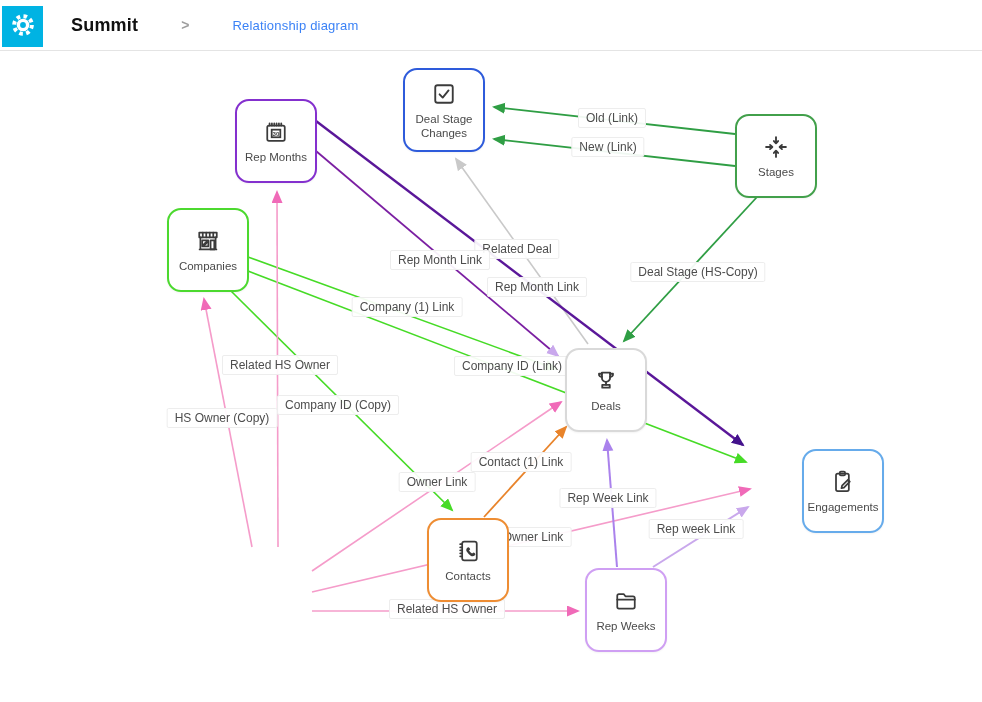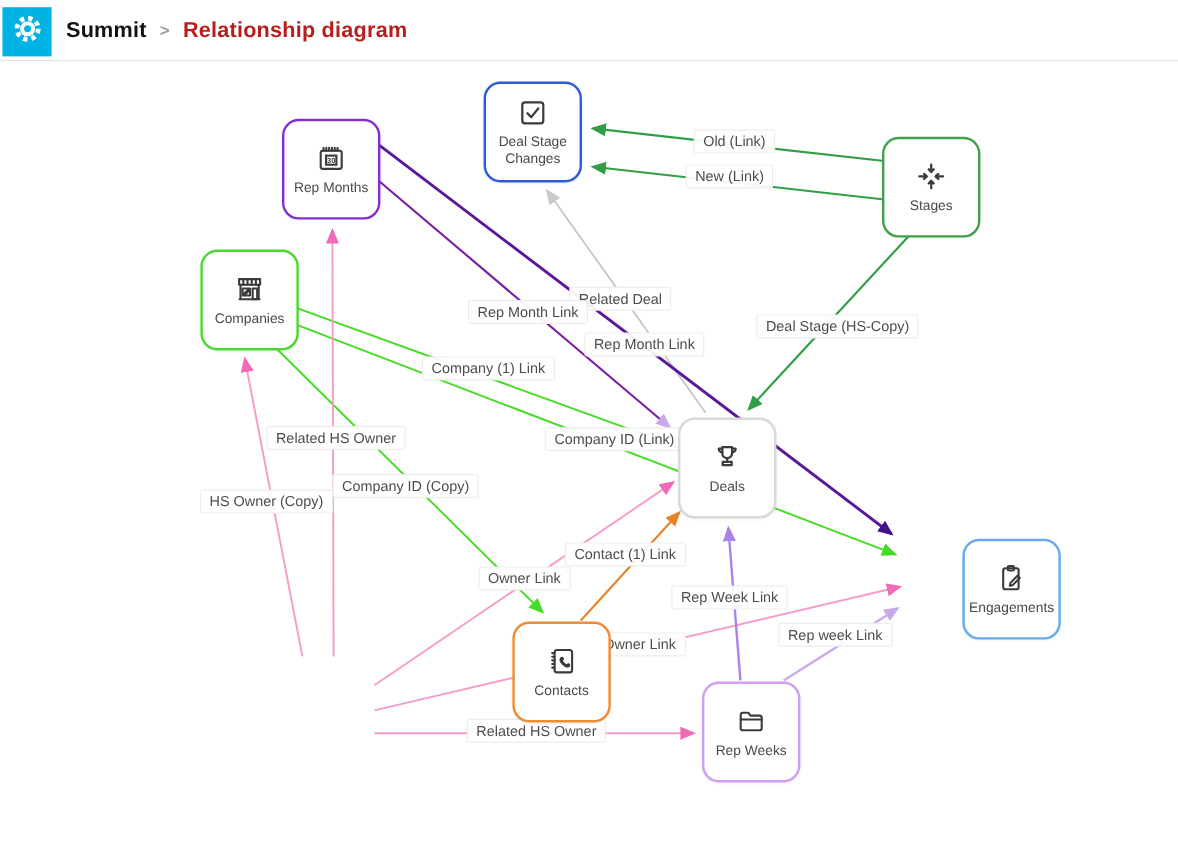--- a/index.html
+++ b/index.html
@@ -4,24 +4,24 @@
 <style>
   * { box-sizing: border-box; }
   html,body { margin:0; padding:0; width:982px; height:702px; background:#fff;
     font-family:"Liberation Sans", sans-serif; overflow:hidden; }
 
   
   .topbar { position:relative; height:51px; background:#fff; border-bottom:1px solid #e4e4e4;
     display:flex; align-items:center; }
   .logo-tile { width:41px; height:41px; margin:3px 0 0 2px; background:#00b3e3;
     display:flex; align-items:center; justify-content:center; cursor:pointer; }
-  .crumbs { display:flex; align-items:center; margin-left:12px; }
+  .crumbs { display:flex; align-items:center; margin-left:28px;gap:32px; }
   .crumb-app { font-size:18px; font-weight:800; color:#111; letter-spacing:.2px; }
   .crumb-sep { margin:0 11px; font-size:14px; font-weight:700; color:#9e9e9e; }
-  .crumb-page { font-size:18px; font-weight:700; color:#b91c1c; letter-spacing:.2px; }
+  .crumb-page { font-size:13px; font-weight:400; color:#3b82f6; letter-spacing:.2px; }
 
   
   .canvas { position:absolute; left:0; top:52px; width:982px; height:650px; background:#fff; }
   svg.wires { position:absolute; left:0; top:0; z-index:1; pointer-events:none; }
 
   .node { position:absolute; width:82px; height:84px; background:#fff;
     border:2px solid #ccc; border-radius:14px; z-index:3;
     display:flex; flex-direction:column; align-items:center; justify-content:center;
     gap:4px; box-shadow:0 1px 2px rgba(0,0,0,.05); cursor:pointer; }
   .node .nlabel { font-size:11.5px; color:#4a4a4a; text-align:center; line-height:1.25; padding:0 3px; }

